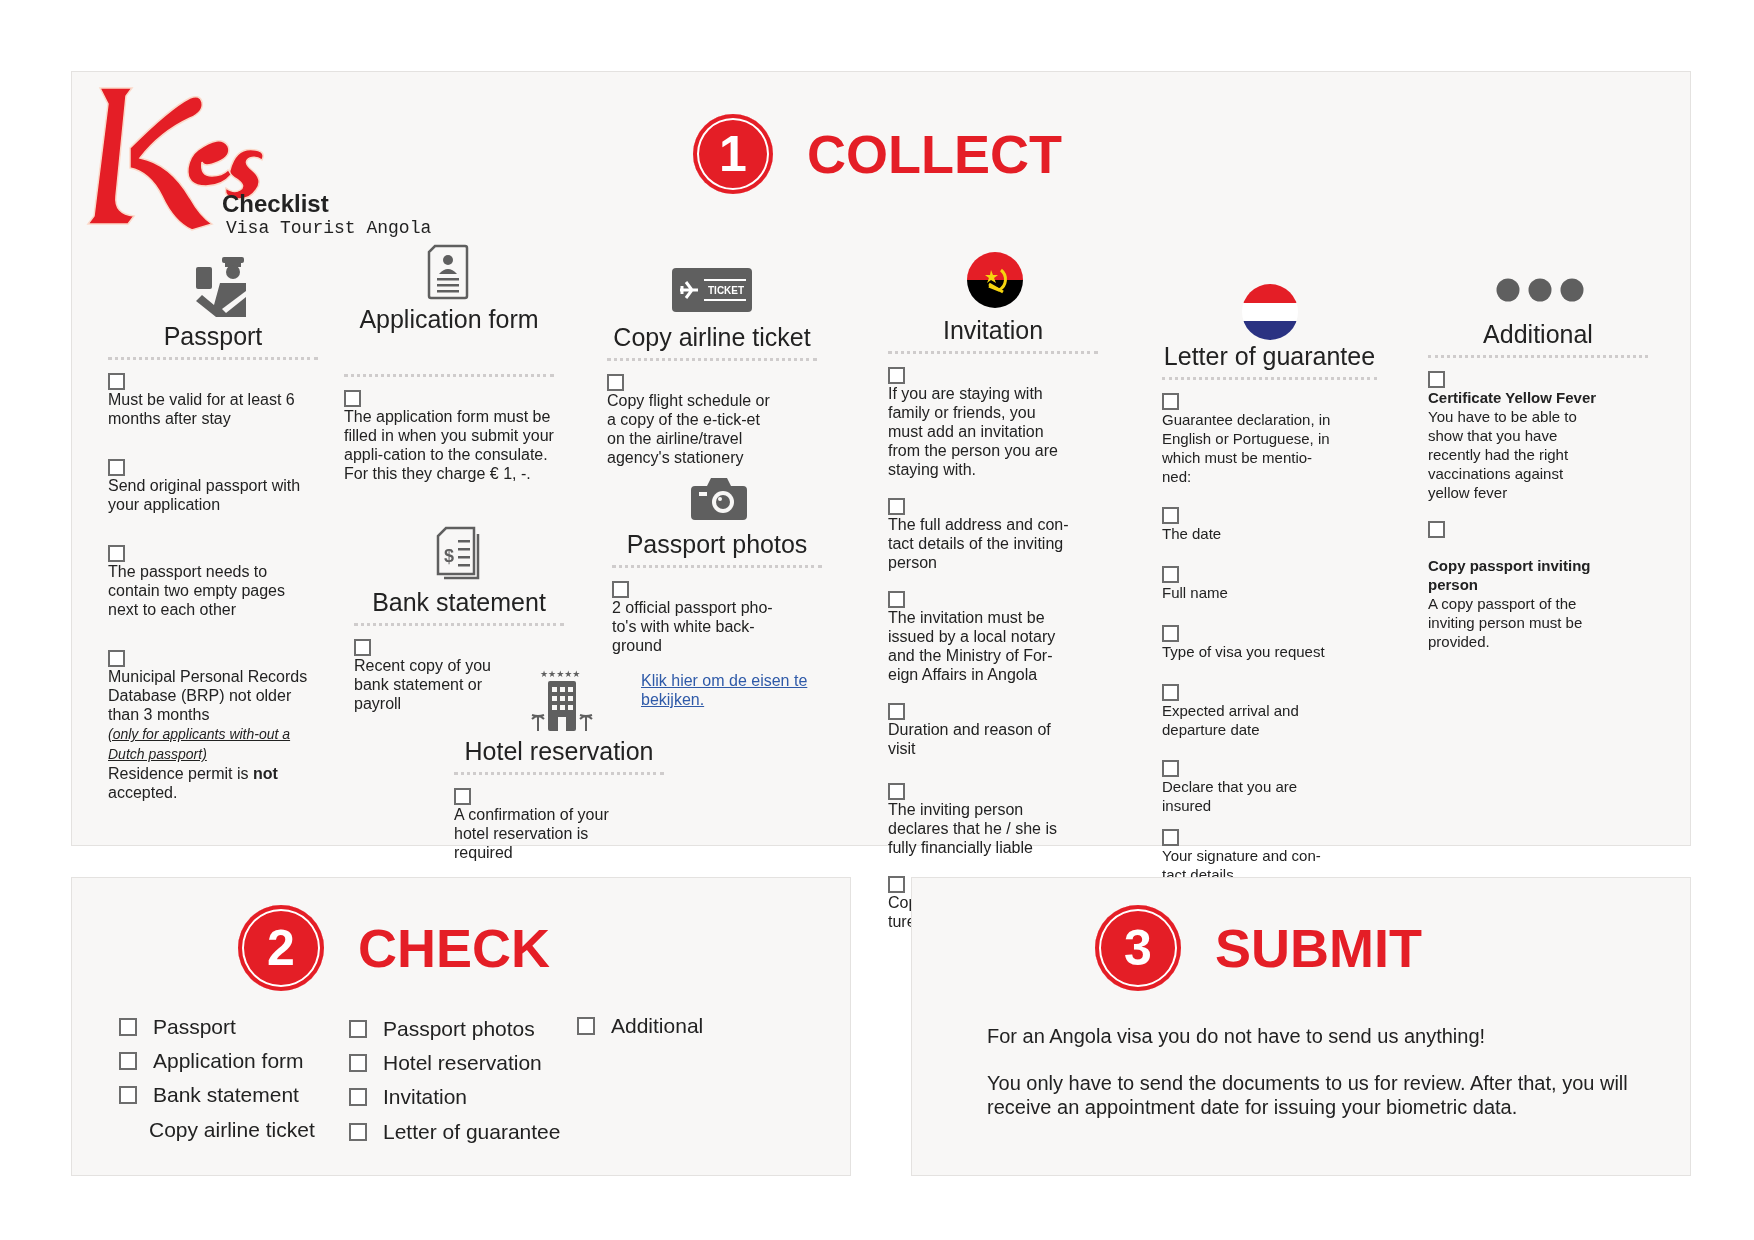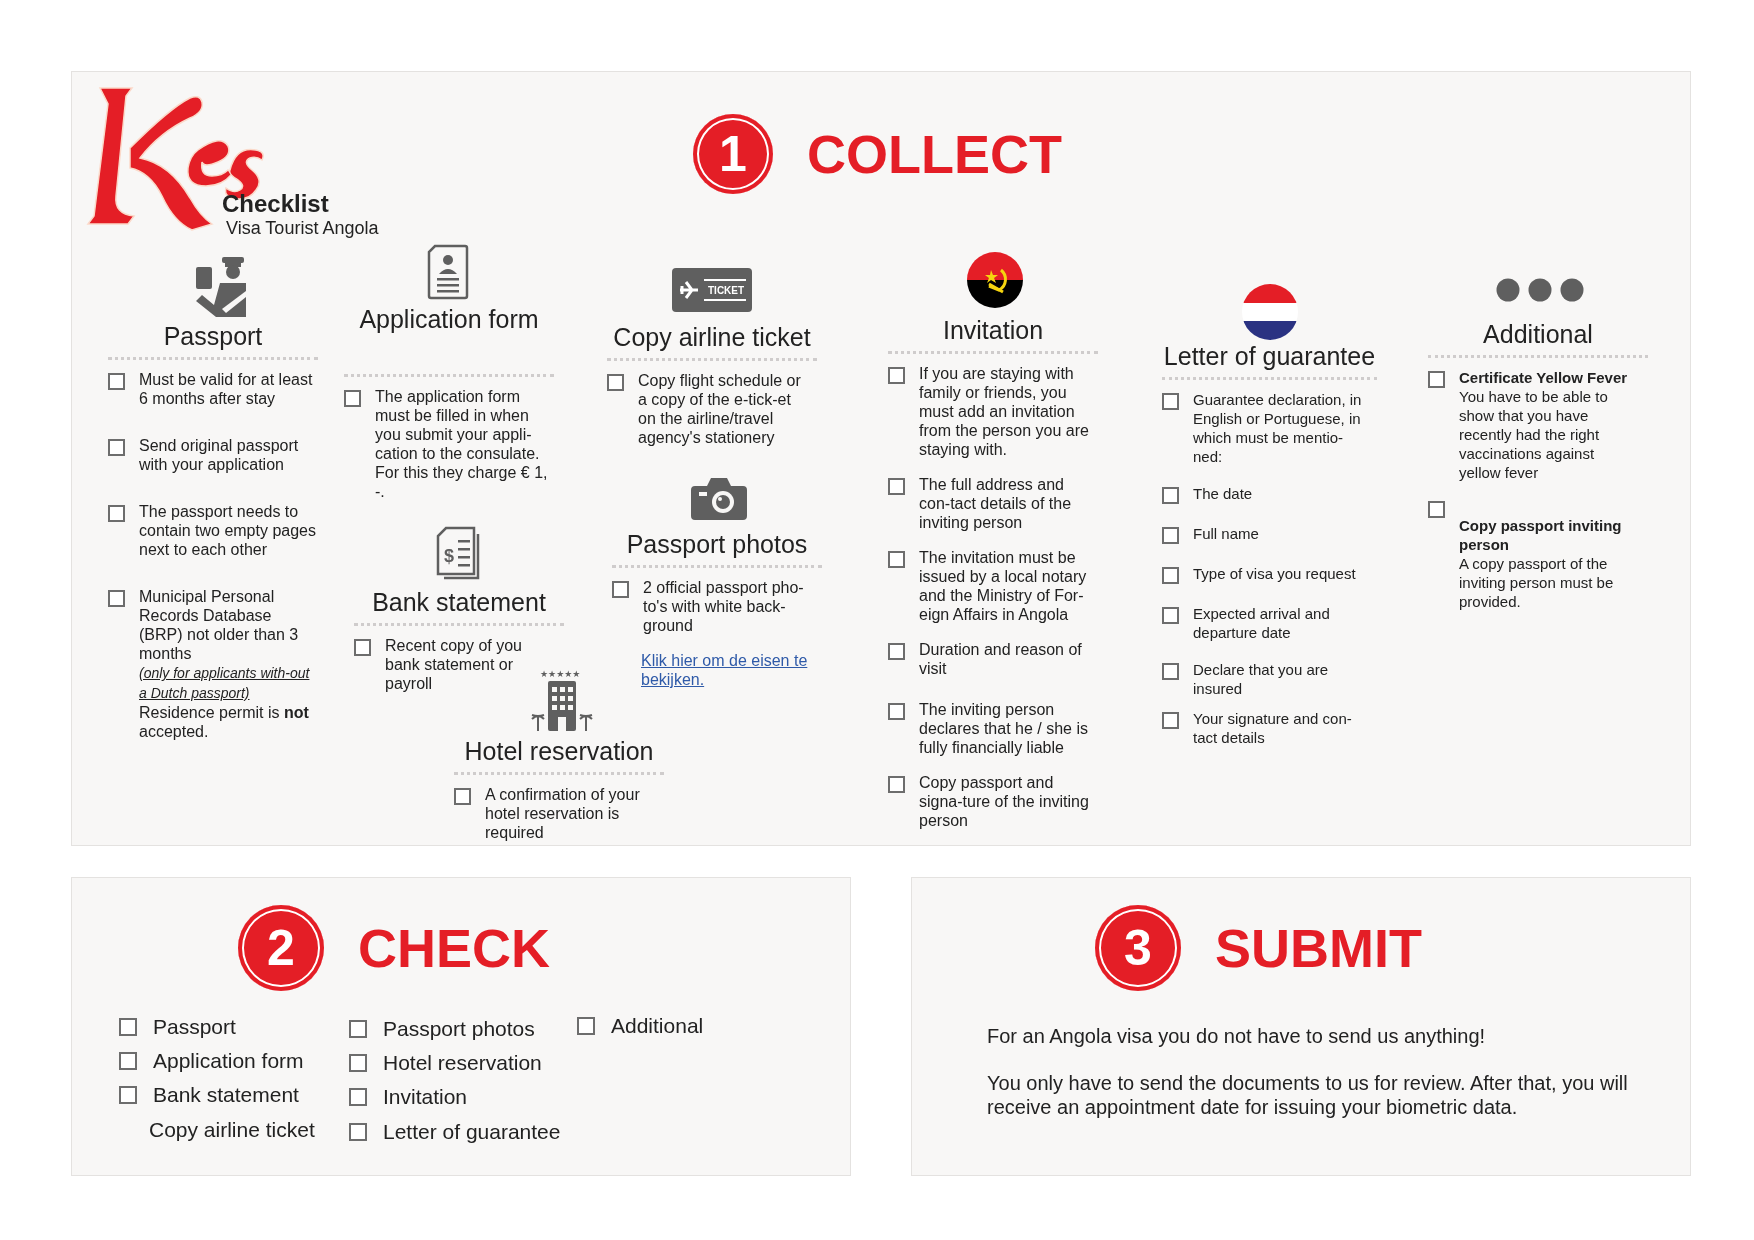--- a/index.html
+++ b/index.html
@@ -3,31 +3,31 @@
 <meta charset="utf-8">
 <style>
   html, body { margin:0; padding:0; }
   body { width:1754px; height:1240px; background:#ffffff; position:relative; overflow:hidden;
          font-family:"Liberation Sans", sans-serif; color:#1e1e1e; }
   .panel { position:absolute; background:#f8f7f6; border:1px solid #e4e2e0; box-sizing:border-box; }
   #p1 { left:71px; top:71px; width:1620px; height:775px; }
   #p2 { left:71px; top:877px; width:780px; height:299px; }
   #p3 { left:911px; top:877px; width:780px; height:299px; }
   .logo-title { position:absolute; left:150px; top:118px; font-size:24px; font-weight:bold; color:#222;text-align:center; }
-  .logo-sub { position:absolute; left:154px; top:146px; font-size:18px; color:#222; }
+  .logo-sub { position:absolute; left:154px; top:146px; font-size:18px; color:#222;font-family:Liberation Mono, monospace; }
 
   .step { position:absolute; display:flex; align-items:center; }
   .step-badge { width:80px; height:80px; border-radius:50%; background:#e41e26; display:flex; align-items:center; justify-content:center;
                 box-shadow: inset 0 0 0 4px #e41e26, inset 0 0 0 6px #ffffff; color:#fff; font-size:50px; font-weight:bold; }
   .step-title { color:#e41e26; font-size:54px; font-weight:bold; margin-left:34px; letter-spacing:0px; }
 
   .col { position:absolute; }
   .col-head { text-align:center; font-size:25px; color:#222; }
   .dots { border-top:3px dotted #cfcccc; height:0; margin:6px 0 10px 0; }
-  .item { display:flex; align-items:flex-start; margin-bottom:16px; }
+  .item { display:flex; align-items:flex-start; margin-bottom:16px;flex-direction:column; }
   .cb { flex:0 0 auto; width:13px; height:13px; border:2px solid #6d6d6d; background:#fff; margin-top:3px; margin-right:14px; }
   .txt { font-size:16px; line-height:19px; color:#222; }
   .txt.small { font-size:15px; line-height:19px; }
   .txt i { font-size:14px;text-decoration:underline; }
   .lnk { color:#2f5aa8; text-decoration:underline; font-size:16px; line-height:19px; }
   .icon { position:absolute; }
 
   .chk { position:absolute; display:flex; align-items:center; font-size:21px; color:#222; }
   .chk .cb { width:14px; height:14px; margin-top:0; margin-right:16px; }
   .submit-text { position:absolute; left:75px; font-size:20px; line-height:24px; color:#222; width:680px; }

